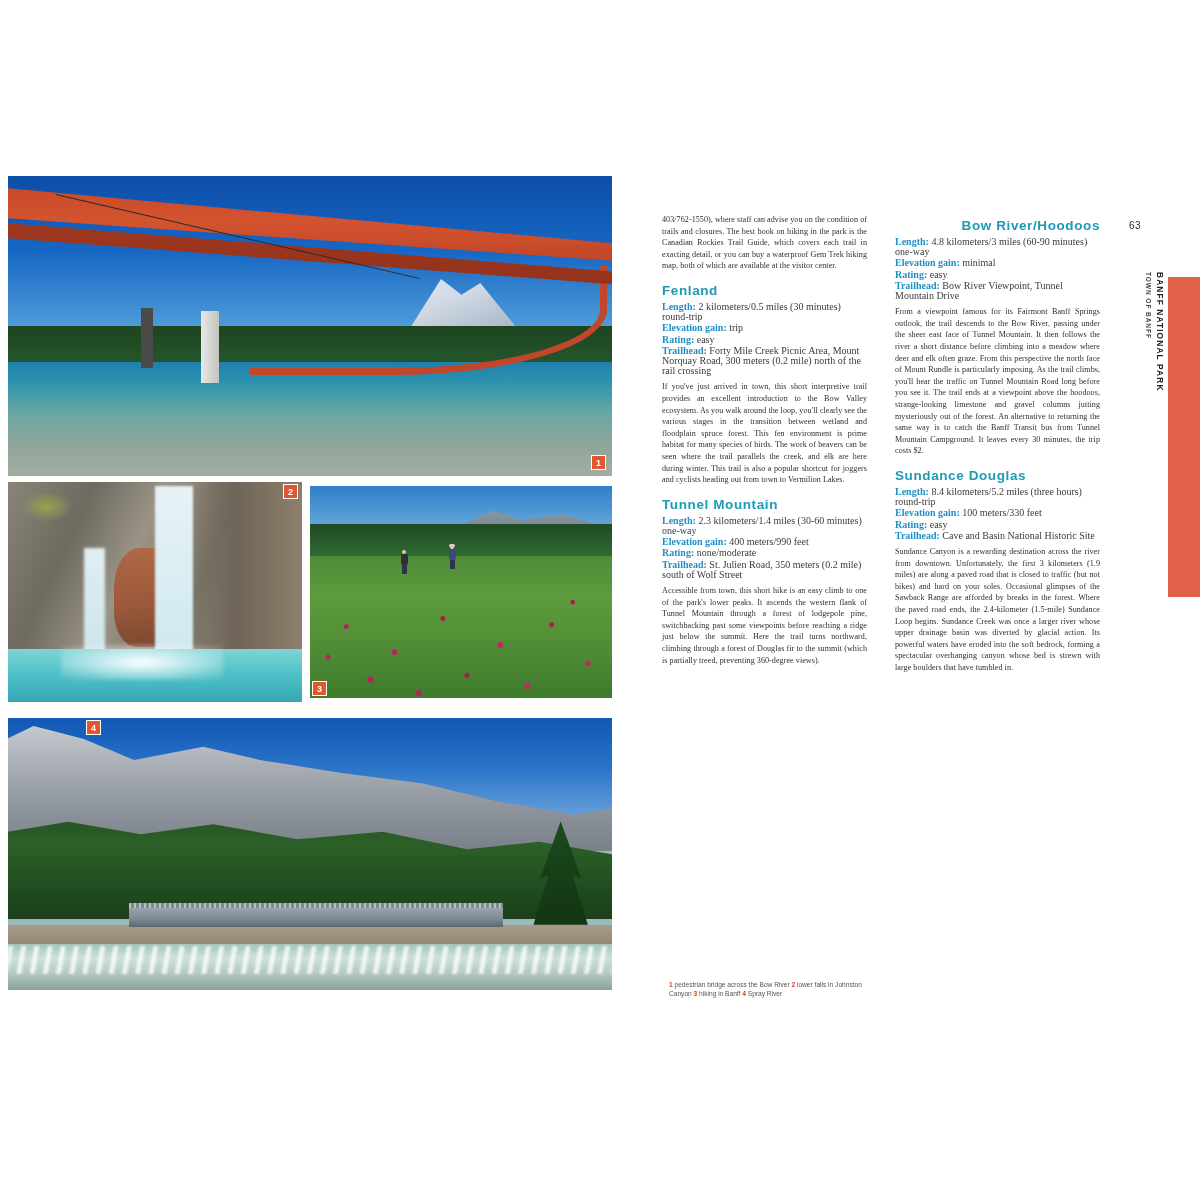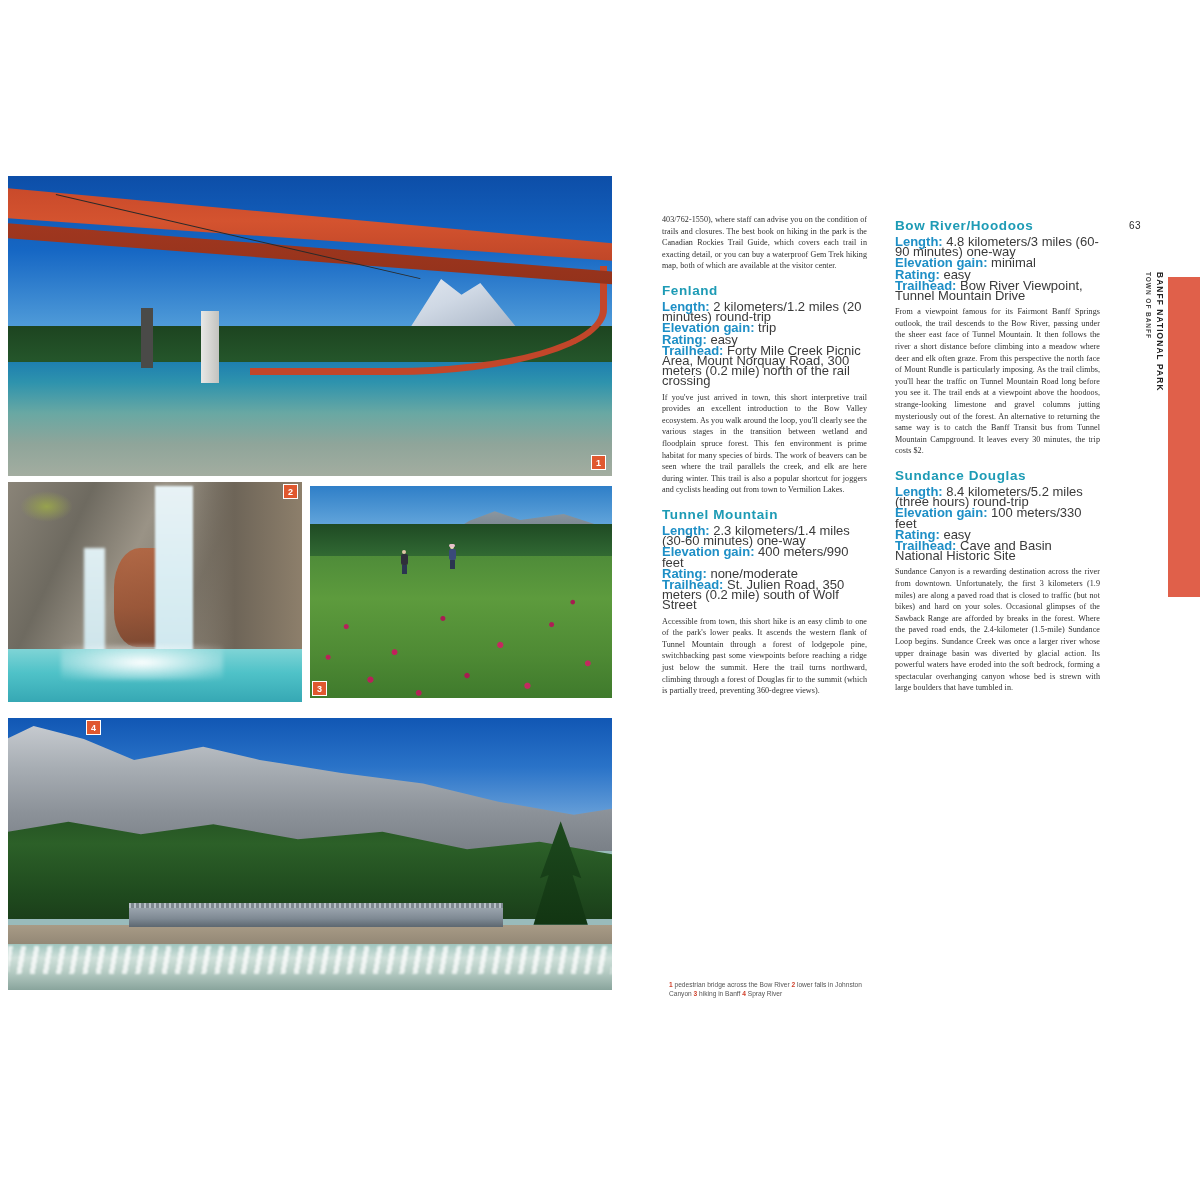--- a/index.html
+++ b/index.html
@@ -91,25 +91,25 @@
   p.body.first { text-indent: 0; }
 
   h2.trail-title {
     font-family: "Liberation Sans", sans-serif;
     font-size: 13.5px;
     font-weight: bold;
     color: #1d9bb5;
     margin: 11px 0 4px 0;
     letter-spacing: 0.6px;
   }
-  h2.trail-title.tight { margin-top: 4px; }
+  h2.trail-title.tight { margin-top: 4px; text-align: right; }
 
   .stat {
-    font-family: Liberation Sans, sans-serif;
-    font-size: 13px;
+    font-family: Liberation Serif, serif;
+    font-size: 10px;
     line-height: 10.2px;
     color: #333333;
     margin: 0 0 1px 0;
   }
   .stat .lbl {
     color: #1e8fc6;
     font-weight: bold;
   }
   .stat .val { color: #3a3a3a; }
   .stats { margin-bottom: 5px; }
@@ -434,21 +434,21 @@
     <div class="folio">63</div>
 
     <div class="col col-left">
 
       <p class="body first">403/762-1550), where staff can advise you on the condition of trails and closures. The best book on hiking in the park is the Canadian Rockies Trail Guide, which covers each trail in exacting detail, or you can buy a waterproof Gem Trek hiking map, both of which are available at the visitor center.</p>
 
       <h2 class="trail-title">Fenland</h2>
       <div class="stats">
         <div class="stat">
           <span class="lbl">Length:</span>
-          <span class="val">2 kilometers/1.2 miles (20 minutes) round-trip</span>
+          <span class="val">2 kilometers/0.5 miles (30 minutes) round-trip</span>
         </div>
         <div class="stat">
           <span class="lbl">Elevation gain:</span>
           <span class="val">trip</span>
         </div>
         <div class="stat">
           <span class="lbl">Rating:</span>
           <span class="val">easy</span>
         </div>
         <div class="stat">

